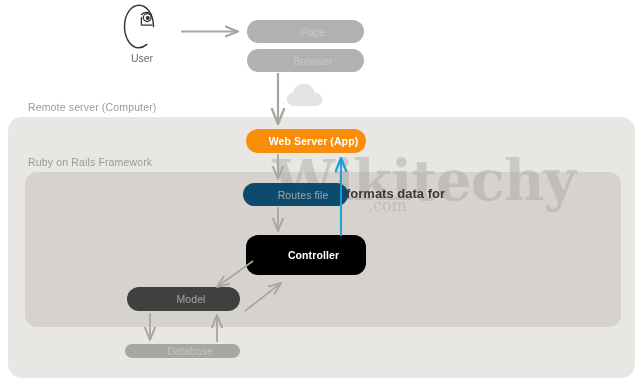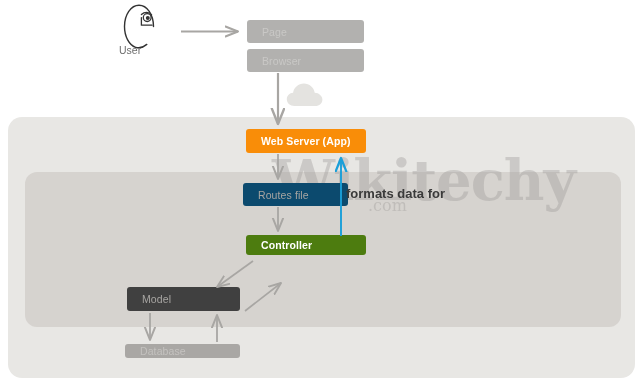--- a/index.html
+++ b/index.html
@@ -46,69 +46,70 @@
     font-size: 10.5px;
     letter-spacing: 0.15px;
     white-space: nowrap;
   }
   .panel-label.outer { left: 28px; top: 101px; }
   .panel-label.inner { left: 28px; top: 156px; }
 
   
   .node {
     position: absolute;
-    border-radius: 3px;
+    border-radius: 12px;
     display: flex;
     align-items: center;
     box-sizing: border-box;
     padding-left: 15px;
     font-size: 10.5px;
     letter-spacing: 0.1px;
     white-space: nowrap;
+    justify-content: center;
   }
   .node-page {
     left: 247px; top: 20px; width: 117px; height: 23px;
     background: #b2b1af; color: #c9c8c6;
   }
   .node-browser {
     left: 247px; top: 49px; width: 117px; height: 23px;
     background: #b2b1af; color: #c9c8c6;
   }
   .node-webserver {
     left: 246px; top: 129px; width: 120px; height: 24px;
     background: #f98d08; color: #ffffff; font-weight: bold;
   }
   .node-routes {
     left: 243px; top: 183px; width: 105px; height: 23px;
     background: #0c4a6e; color: #a7a5a2;
   }
   .node-controller {
-    left: 246px; top: 235px; width: 120px; height: 20px;
-    background: #4d7c0f; color: #ffffff; font-weight: bold;
+    left: 246px; top: 235px; width: 120px; height: 40px;
+    background: #000000; color: #ffffff; font-weight: bold;
   }
   .node-model {
     left: 127px; top: 287px; width: 113px; height: 24px;
     background: #404040; color: #a7a5a2;
   }
   .node-database {
     left: 125px; top: 344px; width: 115px; height: 14px;
     background: #a9a7a4; color: #c4c2bf;
   }
 
   
   .user-icon {
     position: absolute;
     left: 119px; top: 3px;
     width: 46px; height: 48px;
   }
   .user-label {
     position: absolute;
-    left: 119px; top: 44px;
+    left: 119px; top: 52px;
     width: 46px;
-    text-align: left;
+    text-align: center;
     color: #6d6d6d;
     font-size: 10.5px;
   }
 
   
   .cloud { position: absolute; left: 286px; top: 82px; width: 40px; height: 26px; }
 
   
   .arrows {
     position: absolute;
@@ -156,20 +157,22 @@
   }
 </style>
 </head>
 <body>
 
 <div id="canvas">
 
   <div class="panel-outer"></div>
   <div class="panel-inner"></div>
 
+  <div class="panel-label outer">Remote server (Computer)</div>
+  <div class="panel-label inner">Ruby on Rails Framework</div>
 
   <div class="watermark">
     <div class="wm-main">Wikitechy</div>
     <div class="wm-sub">.com</div>
   </div>
 
   <div class="user-icon">
     <svg width="46" height="48" viewBox="0 0 46 48" xmlns="http://www.w3.org/2000/svg">
 
       <path d="M34.5 23.5 C34.5 11.6 28.0 2.2 20.0 2.2 C12.0 2.2 5.5 11.6 5.5 23.5

